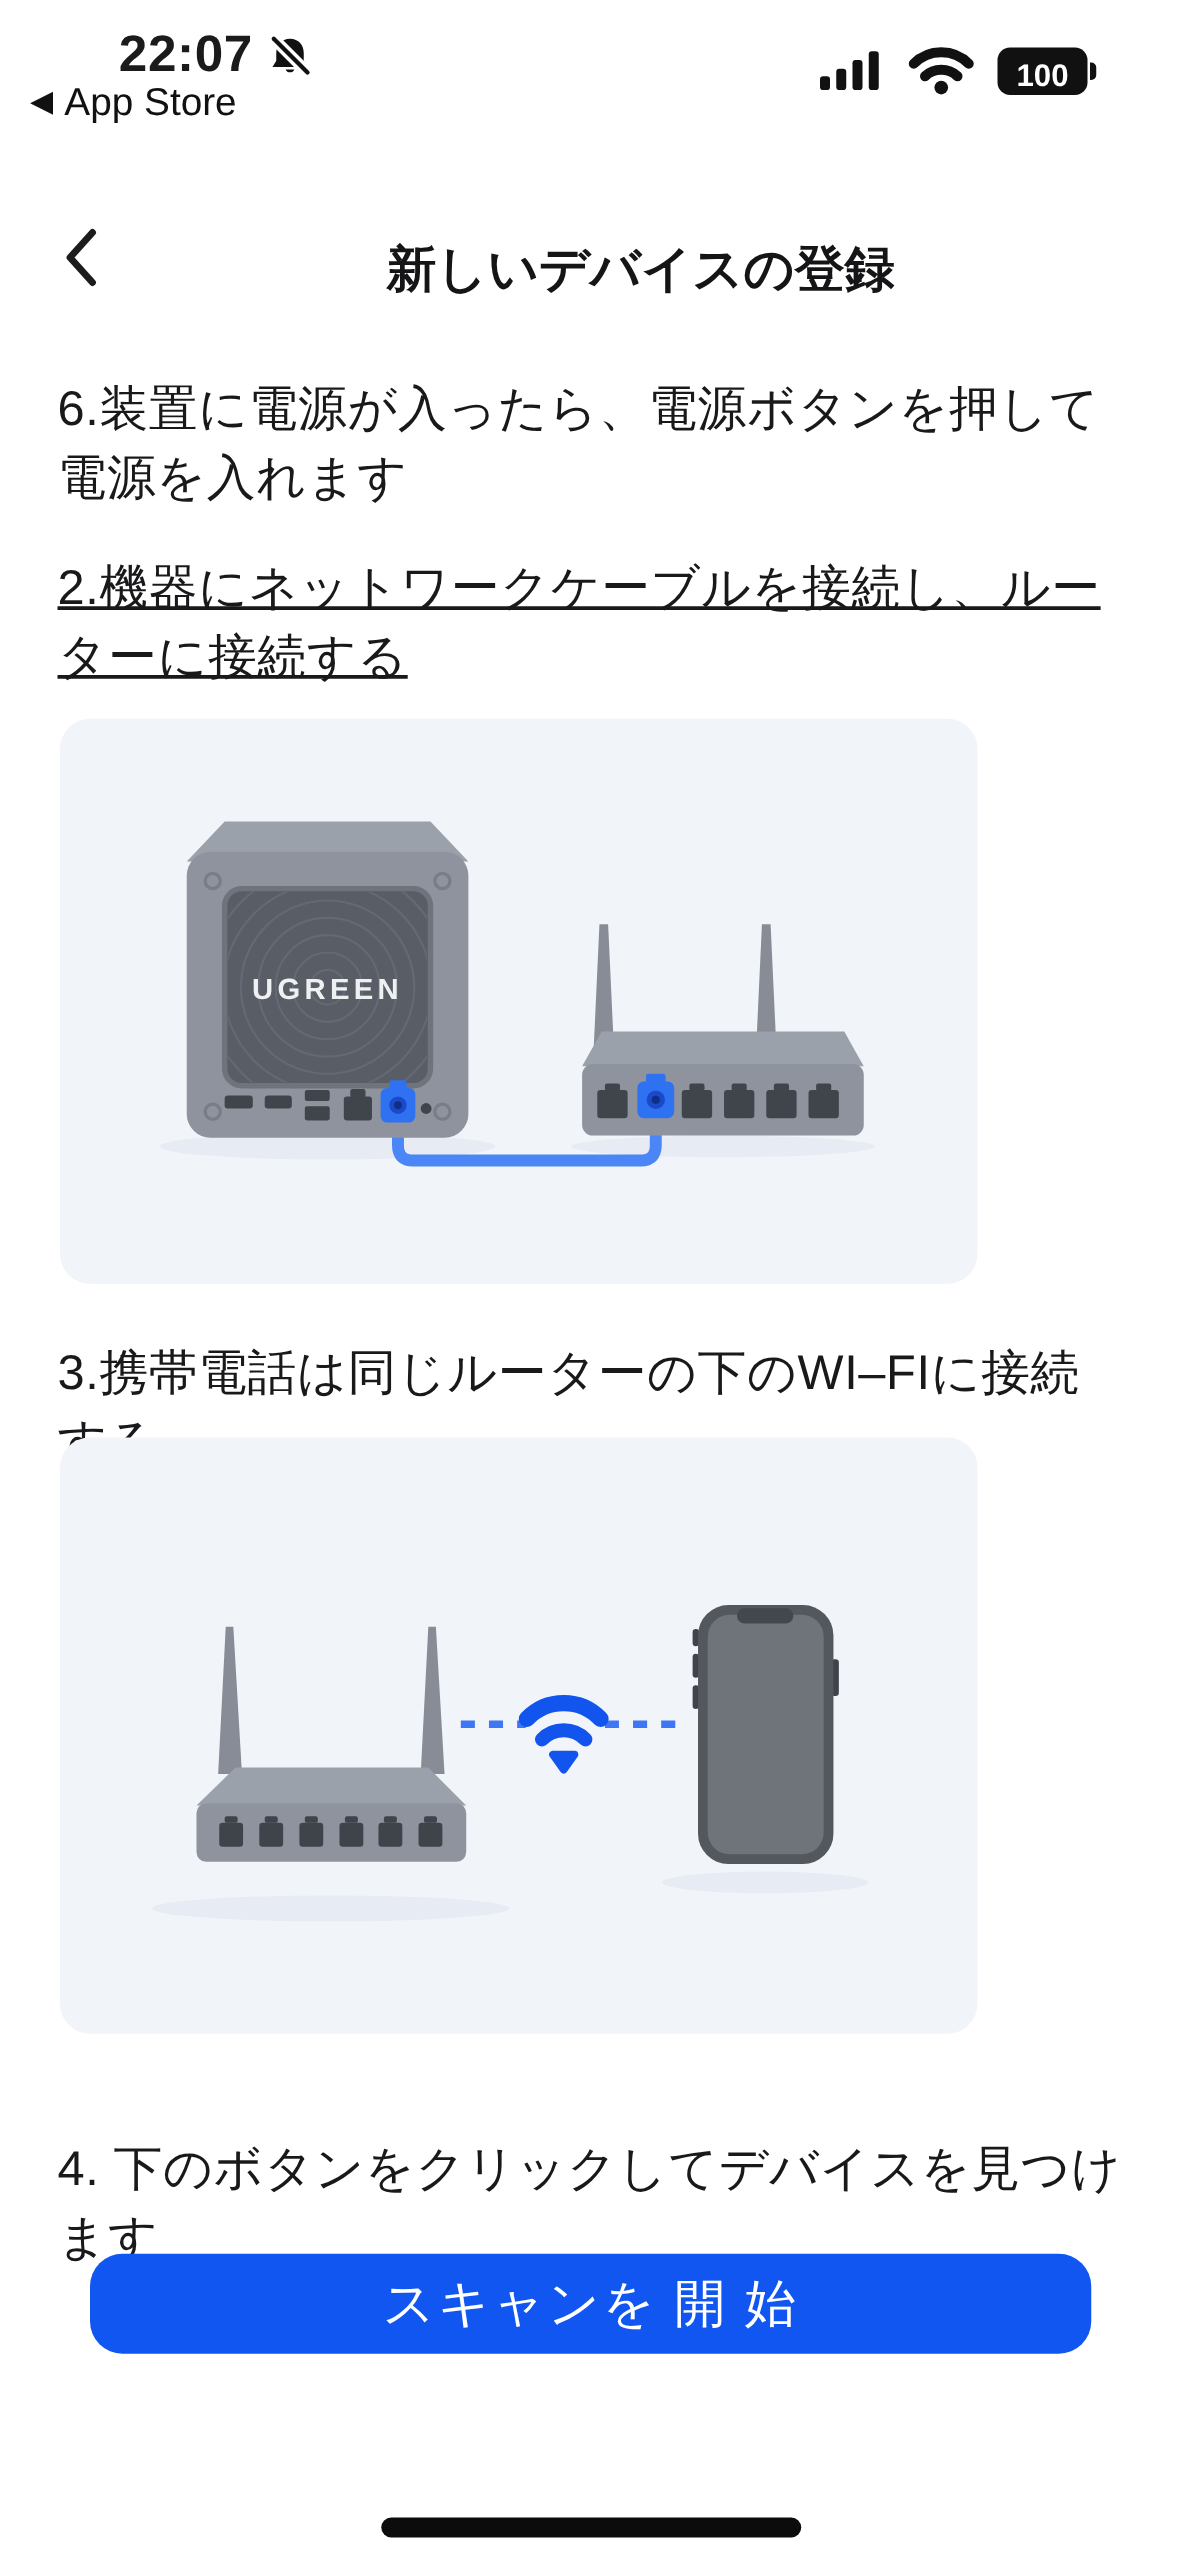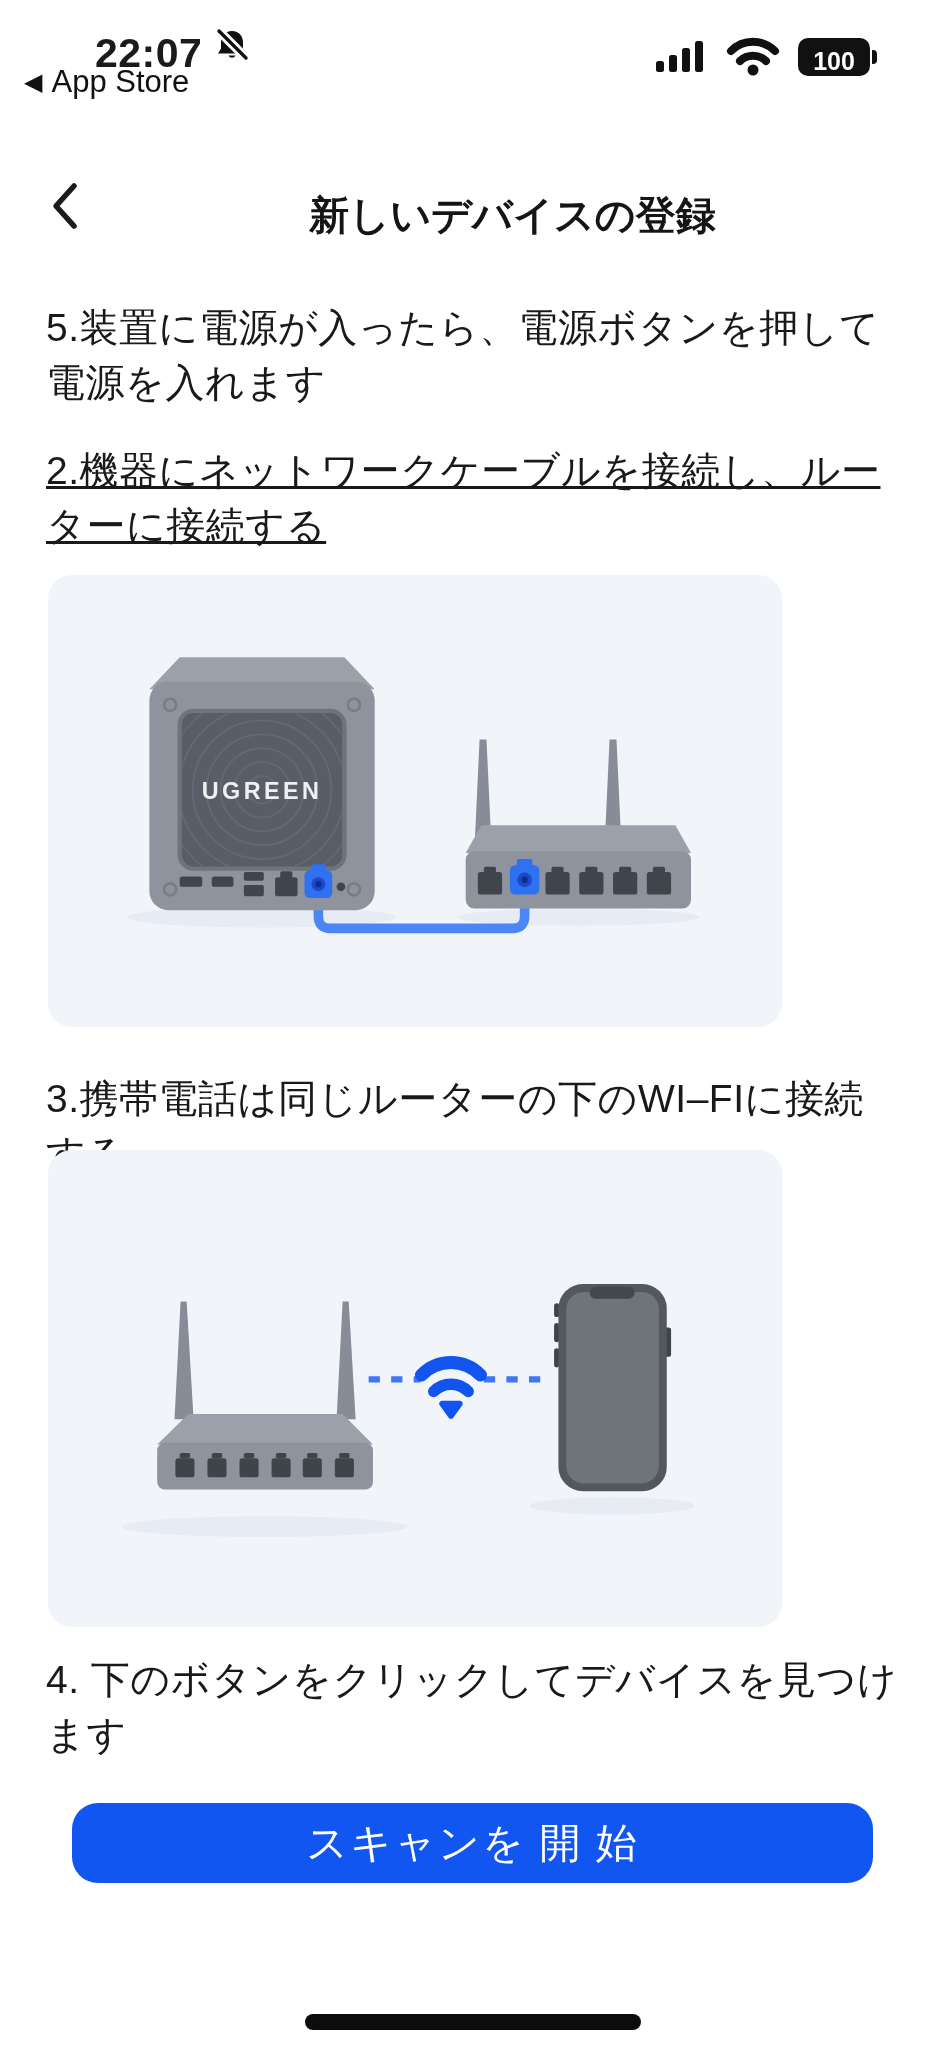--- a/index.html
+++ b/index.html
@@ -2,40 +2,40 @@
 <html><head>
 <meta charset="utf-8">
 <style>
   html,body{margin:0;padding:0;}
   body{
     width:945px;height:2048px;position:relative;overflow:hidden;
     background:#ffffff;color:#1b1b1d;
     font-family:"Liberation Sans","DejaVu Sans",sans-serif;
   }
   
-  .time{position:absolute;left:95px;top:20px;font-size:41px;font-weight:700;letter-spacing:0.5px;margin-top:10px;}
+  .time{position:absolute;left:95px;top:20px;font-size:41px;font-weight:700;letter-spacing:0.5px;}
   .bell{position:absolute;left:212px;top:26px;width:40px;height:40px;}
   .back-app{position:absolute;left:24px;top:64px;font-size:31px;font-weight:400;display:flex;align-items:center;gap:9px;color:#111;}
   .back-app .tri{font-size:24px;line-height:1;}
   .right-icons{position:absolute;right:75px;top:36px;display:flex;align-items:center;gap:17px;}
   .battery{position:relative;width:72px;height:38px;background:#111;border-radius:10px;
     display:flex;align-items:flex-end;justify-content:center;color:#fff;font-size:25px;font-weight:700;}
   .battery:after{content:"";position:absolute;right:-7px;top:12px;width:5px;height:14px;background:#111;
     border-radius:0 4px 4px 0;}
   
   .back-chevron{position:absolute;left:44px;top:180px;width:44px;height:52px;cursor:pointer;}
   .nav-title{position:absolute;left:0;top:188px;width:100%;text-align:center;
     font-size:40px;font-weight:600;color:#151517;padding-left:40px;}
   
   .step{position:absolute;left:46px;right:46px;margin:0;font-size:39px;line-height:55px;
     font-weight:500;color:#19191b;letter-spacing:0.5px;}
   .step1{top:300px;}
   .step2{top:443px;text-decoration:underline;}
   .step3{top:1071px;}
-  .step4{top:1652px;}
+  .step4{top:1708px;}
   
   .panel{position:absolute;left:48px;width:734px;background:#F1F4F9;border-radius:24px;}
   .panel1{top:575px;height:452px;}
   .panel2{top:1150px;height:477px;}
   .panel svg{display:block;width:100%;height:100%;}
   
   .scan-btn{position:absolute;left:72px;top:1803px;width:801px;height:80px;
     background:#1156F0;border:none;border-radius:26px;color:#ffffff;
     font-size:41px;font-weight:500;letter-spacing:2px;
     display:flex;align-items:center;justify-content:center;cursor:pointer;
@@ -76,21 +76,21 @@
   <div class="battery">
     <span>100</span>
   </div>
 </div>
 
 <svg class="back-chevron" viewBox="0 0 44 52">
   <polyline points="30,6 12,26 30,46" fill="none" stroke="#1c1c1e" stroke-width="5.5" stroke-linecap="round" stroke-linejoin="round"></polyline>
 </svg>
 <div class="nav-title">新しいデバイスの登録</div>
 
-<p class="step step1">5.装置に電源が入ったら、電源ボタンを押して電源を入れます</p>
+<p class="step step1">6.装置に電源が入ったら、電源ボタンを押して電源を入れます</p>
 <p class="step step2">2.機器にネットワークケーブルを接続し、ルーターに接続する</p>
 
 <div class="panel panel1">
   <svg viewBox="0 0 847 452">
 
     <ellipse cx="247" cy="360" rx="155" ry="12" fill="#e7ebf3"></ellipse>
     <ellipse cx="612" cy="360" rx="140" ry="10" fill="#e7ebf3"></ellipse>
 
     <path d="M312 330 L312 359 Q312 373 326 373 L536 373 Q550 373 550 359 L550 334" stroke="#4A86F5" stroke-width="11" fill="none" stroke-linecap="round"></path>
 

